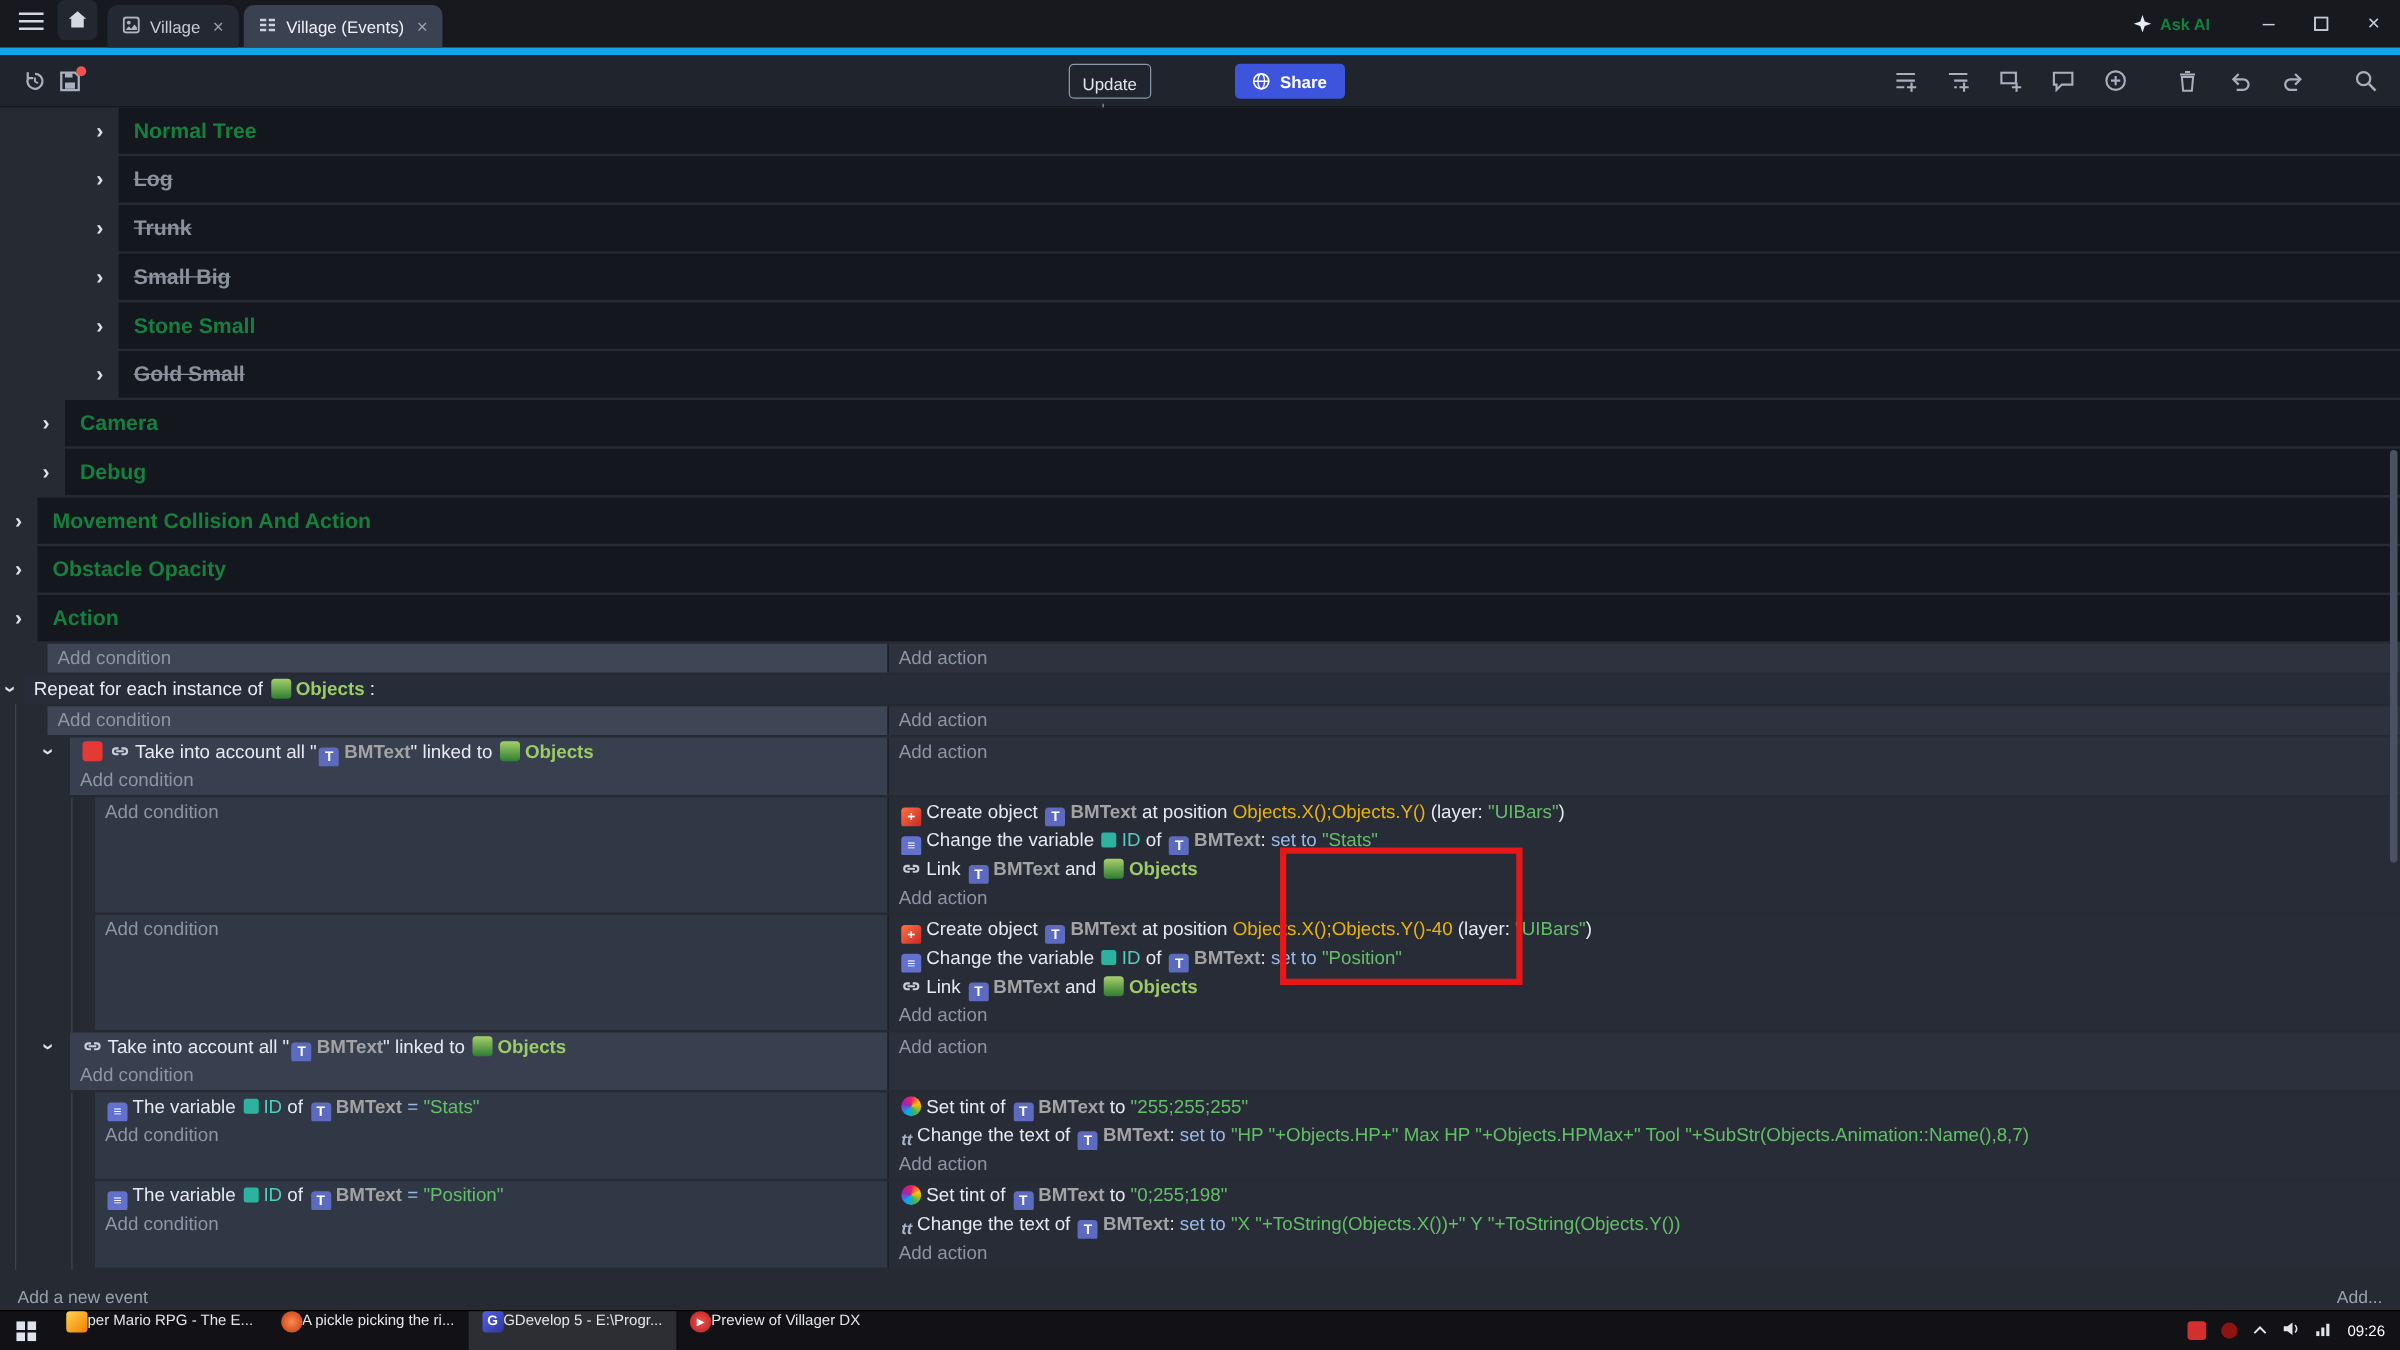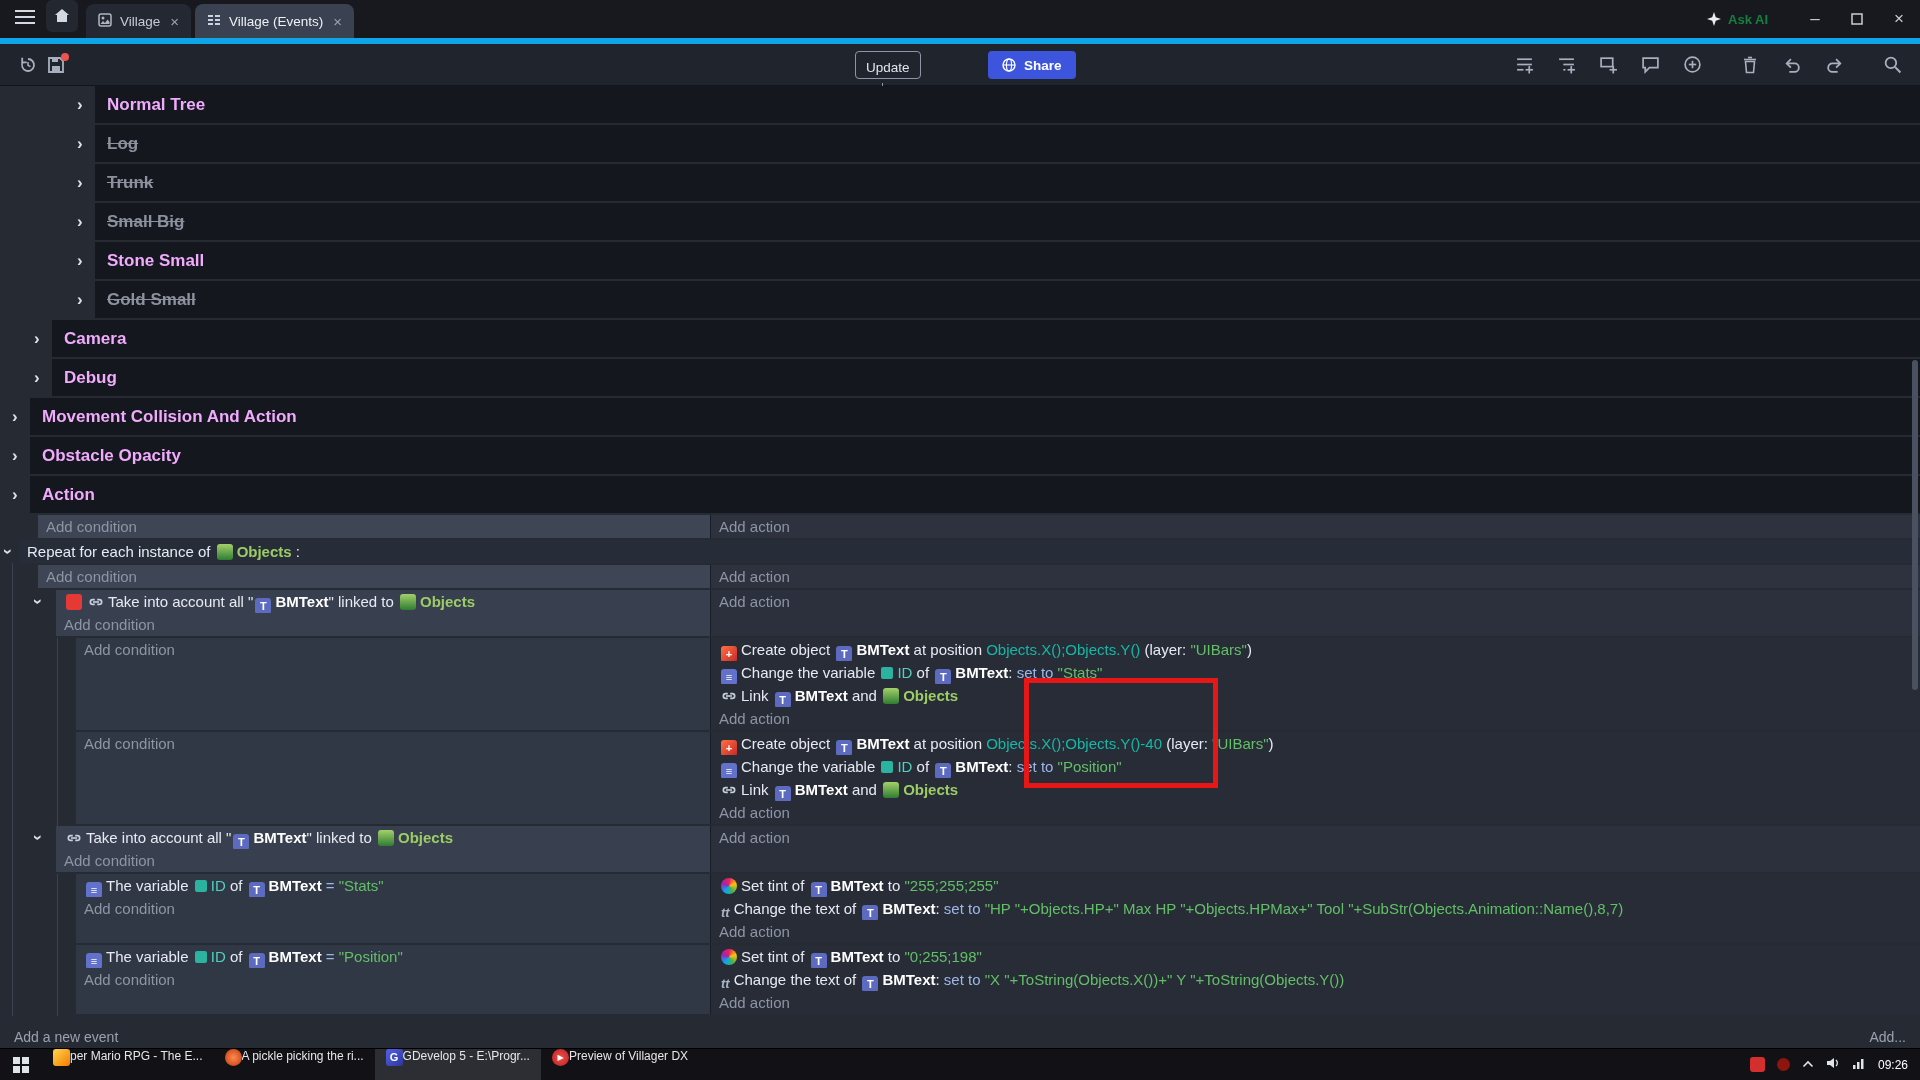--- a/index.html
+++ b/index.html
@@ -30,35 +30,35 @@
   .btn-share{position:absolute;left:988px;top:7px;height:28px;background:#3d55dd;border-radius:4px;
     display:flex;align-items:center;padding:0 14px;gap:8px;color:#fff;font-weight:bold;font-size:13.5px;}
   .tb-icons-right{margin-left:auto;display:flex;align-items:center;gap:14px;}
   .gap-l{margin-left:16px;}
 
   
   .sheet{height:940px;position:relative;overflow:hidden;background:#262a33;}
   #rows{position:absolute;left:0;top:0;right:0;}
   .grow{position:relative;height:37px;margin-bottom:2px;}
   .gbar{background:#14171e;height:37px;display:flex;align-items:center;padding-left:12px;}
-  .glabel{font-size:17px;font-weight:bold;color:#f0abfc;}
+  .glabel{font-size:17px;font-weight:bold;color:#15803d;}
   .strike .glabel{color:#8b919d;text-decoration:line-through;}
   .grow .chev{top:8px;}
   .chev{position:absolute;color:#dde2ea;font-size:17px;font-weight:bold;line-height:21px;top:1px;z-index:3;}
   .chev.open{transform:rotate(90deg);}
   .evrow{display:flex;position:relative;margin-bottom:2px;}
   .hdrcell{flex:1;background:#272d38;}
   .cond{box-sizing:border-box;}
   .act{flex:1;border-left:1px solid #191d25;}
   .sh1{background:#3e4555;} .sha1{background:#2d323e;}
   .sh2{background:#384050;} .sha2{background:#2b303c;}
   .sh3{background:#303745;} .sha3{background:#272c37;}
   .ln{height:23px;line-height:23px;padding:0 8px;white-space:nowrap;overflow:hidden;font-size:15px;}
   .sg-w{color:#e7eaf2;} .sg-dim{color:#8d95a4;} .sg-g{color:#9ccc65;font-weight:bold;}
-  .sg-b{color:#ffffff;font-weight:bold;text-align:center;} .sg-e{color:#14b8a6;} .sg-str{color:#63bf67;}
+  .sg-b{color:#a3a3a3;font-weight:bold;text-align:center;} .sg-e{color:#eab308;} .sg-str{color:#63bf67;}
   .sg-kw{color:#9db8e8;} .sg-tl{color:#4fd0c0;}
   .icn{width:16px;height:16px;border-radius:3px;display:inline-block;vertical-align:-3px;margin:0 4px 0 2px;
     font-weight:bold;font-size:11px;line-height:16px;text-align:center;color:#fff;}
   .icn-bmtext{background:#5c6bc0;}
   .icn-objects{background:linear-gradient(180deg,#a5d06a,#2e7d32);}
   .icn-create{background:linear-gradient(135deg,#ff7043,#c62828);}
   .icn-var{background:#6272cc;}
   .icn-varid{width:12px;height:12px;vertical-align:-1px;background:#2bb3a0;border-radius:2px;}
   .icn-tint{border-radius:50%;background:conic-gradient(#e91e63,#ffc107,#4caf50,#03a9f4,#9c27b0,#e91e63);}
   .icn-flag{background:#e53935;}

